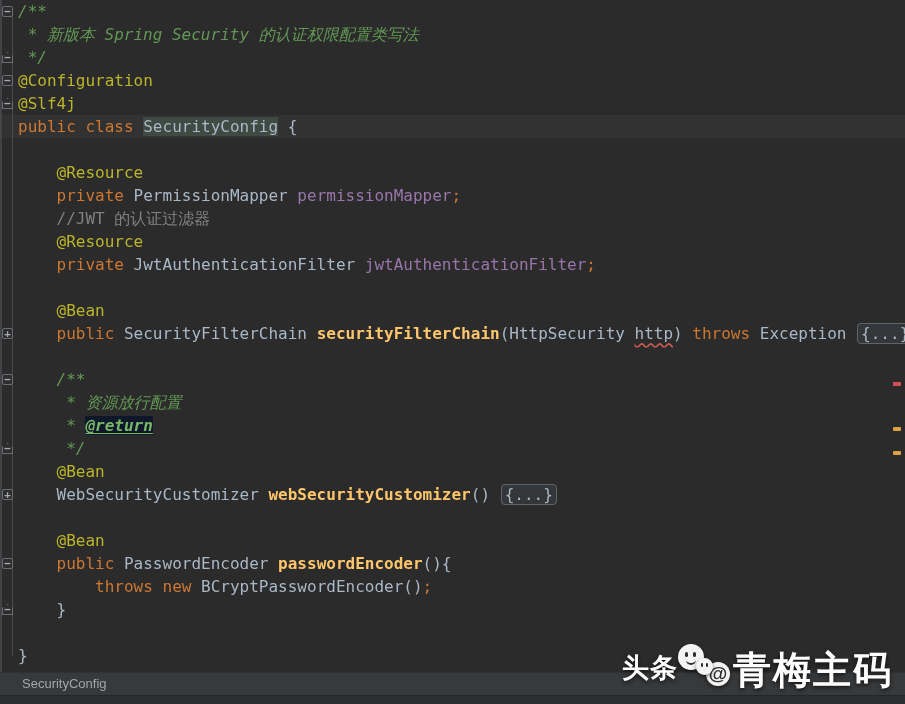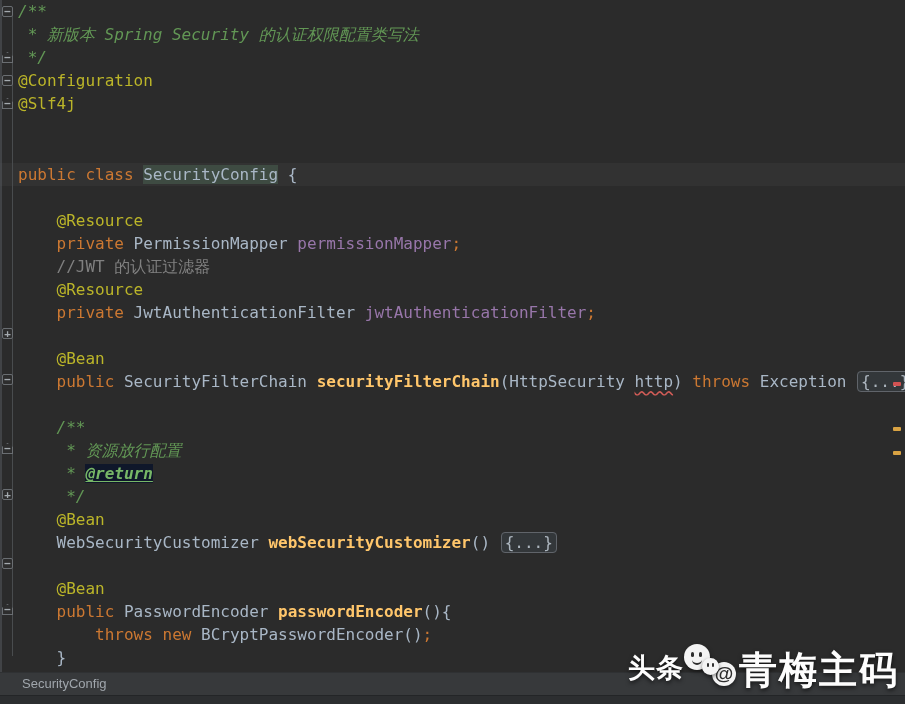--- a/index.html
+++ b/index.html
@@ -8,21 +8,21 @@
     background:#2b2b2b;
     font-family:"DejaVu Sans Mono",monospace;
   }
   
   .editor{
     position:absolute;left:0;top:0;right:0;bottom:32px;overflow:hidden;
     font:16px/23px "DejaVu Sans Mono",monospace;
   }
   .code{position:absolute;left:0;top:0;width:100%;}
   .line{height:23px;white-space:pre;padding-left:18px;box-sizing:border-box;}
-  .line.current{background:#323232;margin-top:48px;}
+  .line.current{background:#323232;}
   .kw{color:#cc7832;}
   .ann{color:#bbb529;text-align:right;}
   .plain{color:#a9b7c6;}
   .field{color:#9876aa;}
   .method{color:#ffc66b;font-weight:bold;}
   .doc{color:#629755;font-style:italic;}
   .doctag{
     color:#77b767;font-style:italic;font-weight:bold;
     background:#0f172a;text-decoration:underline;text-underline-offset:2px;
   }
@@ -51,21 +51,21 @@
     position:absolute;left:0;right:0;bottom:9px;height:23px;
     background:#37393b;border-top:1px solid #2f3133;box-sizing:border-box;
     color:#a0a6ac;font:13px/22px "Liberation Sans",sans-serif;padding-left:22px;
   }
   .bottom-strip{
     position:absolute;left:0;right:0;bottom:0;height:9px;
     background:#2c2e30;border-top:1px solid #232527;box-sizing:border-box;
   }
   
   .watermark{
-    position:absolute;right:6px;bottom:12px;z-index:6;
+    position:absolute;right:12px;bottom:12px;z-index:6;
     display:flex;align-items:flex-start;
     color:#fdfdfd;font-family:"Liberation Sans",sans-serif;font-weight:bold;
     text-shadow:0 2px 4px rgba(0,0,0,.65);
   }
   .wm-prefix{font-size:27px;line-height:40px;letter-spacing:1px;}
   .wm-logo{position:relative;width:44px;height:44px;margin-left:-2px;flex:none;}
   .face{position:absolute;background:#f4f4f4;border-radius:50%;box-shadow:0 2px 4px rgba(0,0,0,.5);}
   .face-big{width:26px;height:26px;left:2px;top:-4px;}
   .face-small{width:17px;height:17px;left:20px;top:10px;}
   .eye{position:absolute;width:3px;height:5px;background:#2f2f2f;border-radius:2px;top:8px;}

